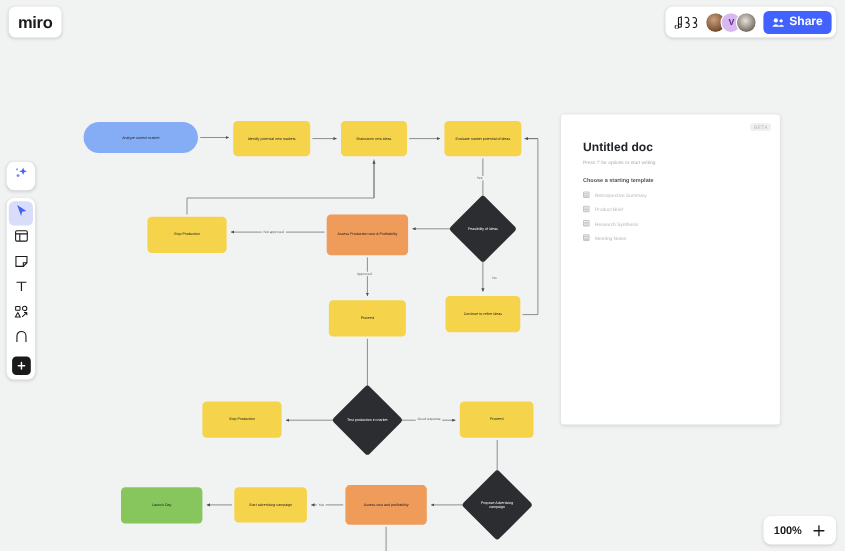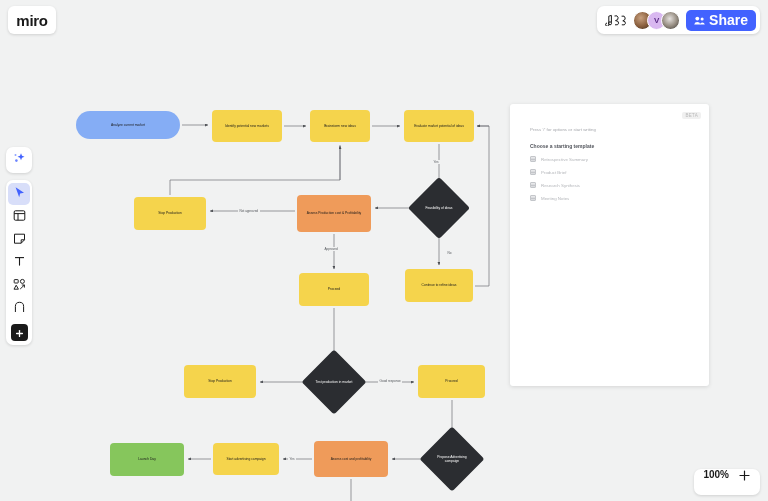--- a/index.html
+++ b/index.html
@@ -42,21 +42,21 @@
     font-size:8px;color:#fff;font-weight:700;overflow:hidden;
   }
   .avatar:first-child { margin-left: 0; }
   .av1 { background: radial-gradient(circle at 40% 35%, #c8a180 0%, #8a5f3d 55%, #3d2a1c 100%); }
   .av2 { background: #d9b8f0; color:#5b2b86; }
   .av3 { background: radial-gradient(circle at 45% 40%, #e6e2df 0%, #9a9186 50%, #3a3632 100%); }
   .share-btn {
     display: flex; align-items: center; gap: 4px;
     background: #4262ff; color: #fff;
     border-radius: 5px; height: 21px; padding: 0 8px;
-    font-size: 14px; font-weight: 600; cursor: pointer;
+    font-size: 11px; font-weight: 600; cursor: pointer;
   }
   .share-btn svg { display:block; }
 
   
   .tool-ai {
     position: absolute; left: 6px; top: 147px;
     width: 26px; height: 26px; background: #fff; border-radius: 7px;
     box-shadow: 0 1px 3px rgba(0,0,0,.14);
     display: flex; align-items: center; justify-content: center;
   }
@@ -76,21 +76,21 @@
   .tool.plus {
     background: #1a1a1a; color: #fff; width: 17px; height: 17px;
     border-radius: 4px; margin-top: 3px;
   }
 
   
   .zoomctl {
     position: absolute; right: 8px; bottom: 6px; height: 26px;
     background: #fff; border-radius: 7px;
     box-shadow: 0 1px 3px rgba(0,0,0,.14);
-    display: flex; gap: 9px; padding: 0 9px;
+    display: flex; align-items: center; gap: 9px; padding: 0 9px;
   }
   .zoomctl .pct { font-size: 10px; font-weight: 600; color: #1a1a1a; }
   .zoomctl .plus { color:#1a1a1a; display:flex; cursor:pointer; }
 
   
   .doccard {
     position: absolute; left: 510px; top: 104px;
     width: 199px; height: 282px;
     background: #fff; border-radius: 3px;
     box-shadow: 0 1px 4px rgba(0,0,0,.12);
@@ -243,20 +243,21 @@
       <div class="edge-label" style="left: 432px; top: 160px;">Yes</div>
       <div class="edge-label" style="left: 446px; top: 251px;">No</div>
       <div class="edge-label" style="left: 238px; top: 209px;">Not approved</div>
       <div class="edge-label" style="left: 323px; top: 247px;">Approved</div>
       <div class="edge-label" style="left: 378px; top: 379px;">Good response</div>
       <div class="edge-label" style="left: 288px; top: 457px;">Yes</div>
     </div>
 
   <div class="doccard">
     <div class="doc-badge">BETA</div>
+    <div class="doc-title">Untitled doc</div>
     <div class="doc-sub">Press '/' for options or start writing</div>
     <div class="doc-choose">Choose a starting template</div>
     <div class="doc-list" id="doc-list">
         <div class="doc-item">
           <span class="ico">
             <i></i>
           </span>
           <span class="lbl">Retrospective Summary</span>
         </div>
         <div class="doc-item">

